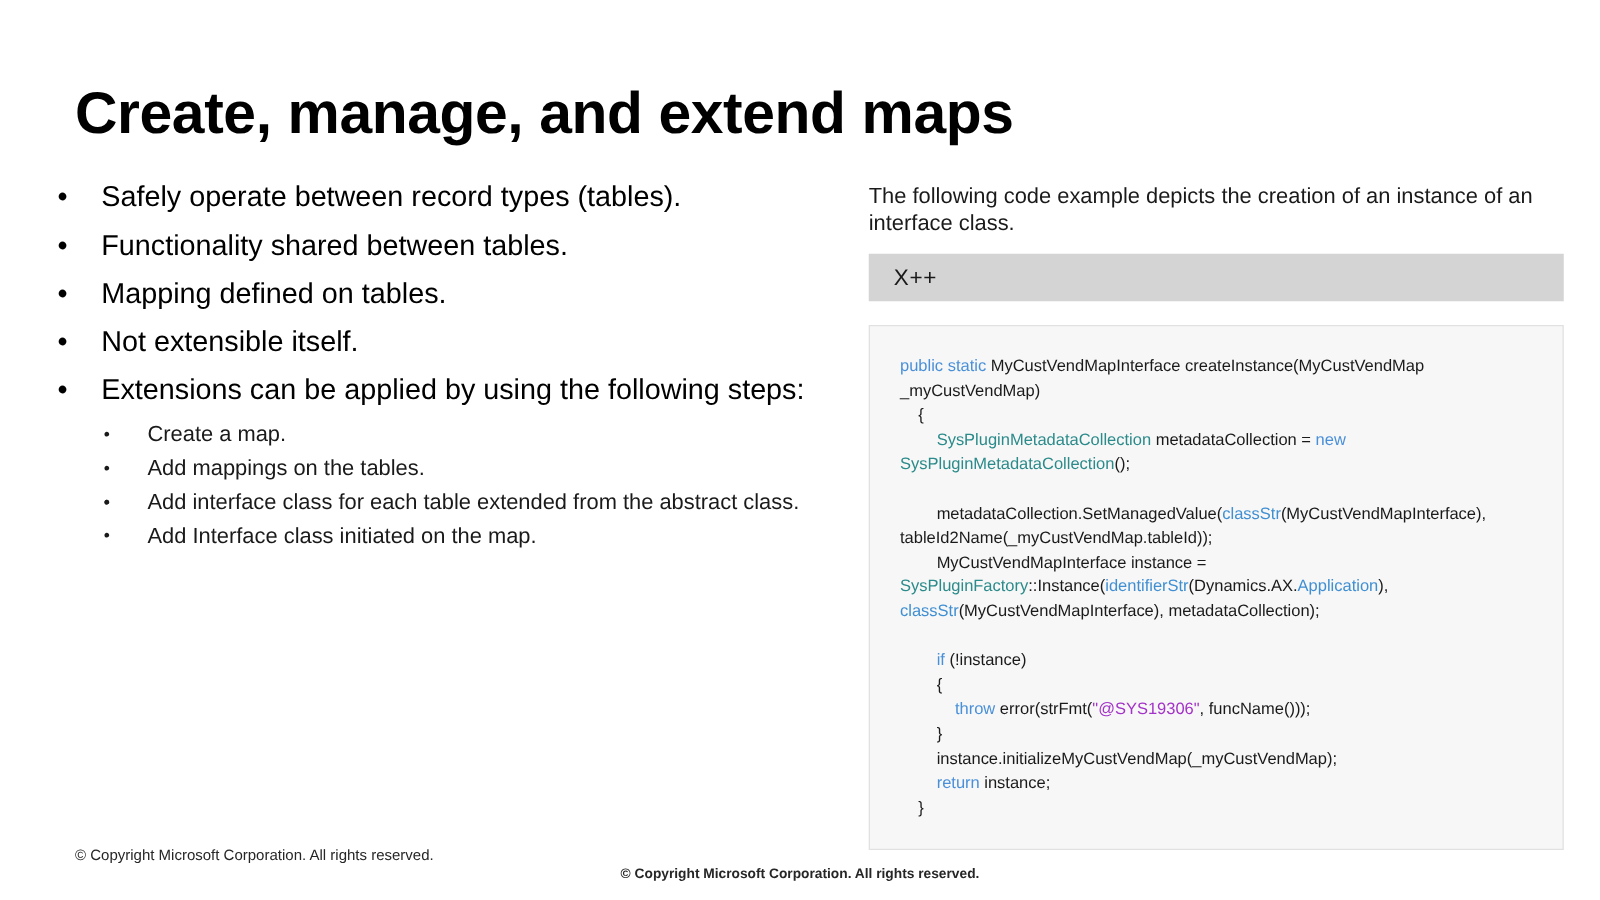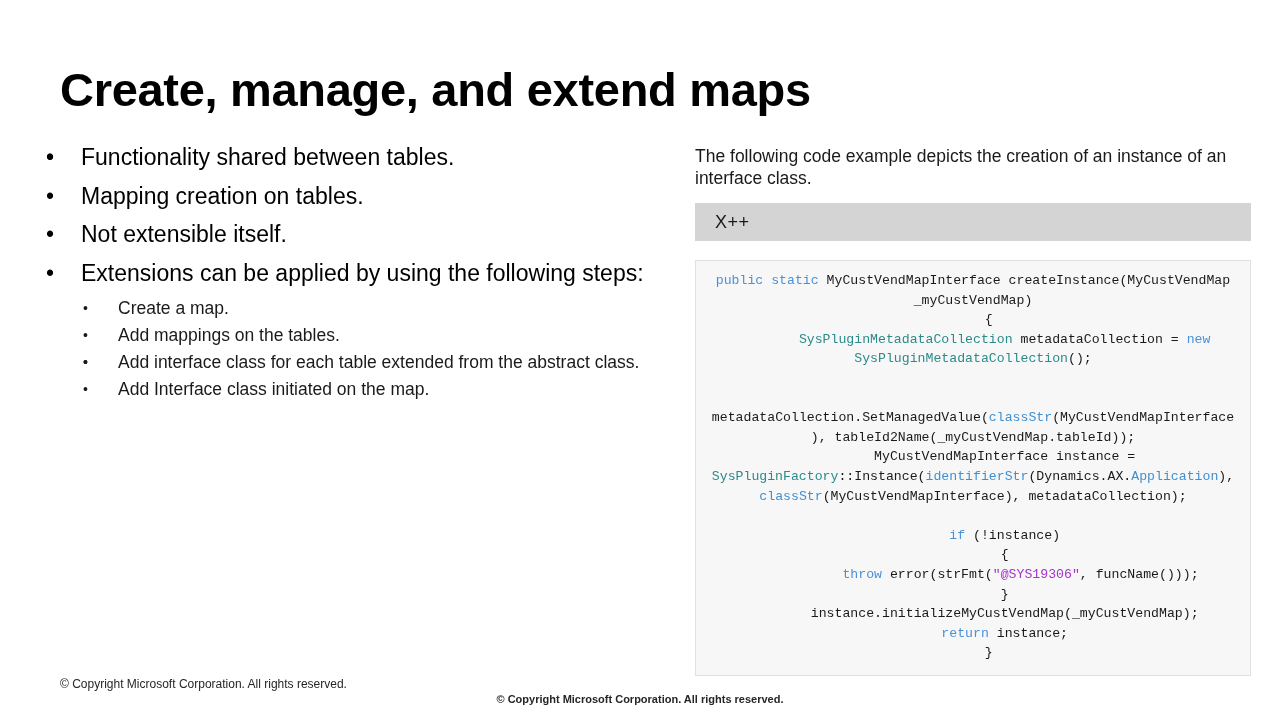--- a/index.html
+++ b/index.html
@@ -111,29 +111,28 @@
 
   .code-block {
     margin-top: 19px;
     width: 556px;
     box-sizing: border-box;
     background: #f7f7f7;
     border: 1px solid #e1e1e1;
     padding: 10px 12px 12px 12px;
   }
   pre.code {
-    margin: 0;
-    font-family: Liberation Mono, monospace;
+    margin: 12px;
+    font-family: Liberation Sans, sans-serif;
     font-size: 13.2px;
     line-height: 19.6px;
     color: #1a1a1a;
     white-space: pre-wrap;
     word-break: break-word;
     tab-size: 4;
-    text-align: center;
   }
   .tok-kw   { color: #4a90d9; }
   .tok-type { color: #2b8a8a; }
   .tok-fn   { color: #3f8fd2; }
   .tok-str  { color: #a333c8; }
 
   
   .footer-left {
     position: absolute;
     left: 60px;
@@ -154,23 +153,23 @@
 </style>
 </head>
 <body>
 
 <div class="slide">
 
   <div class="slide-title">Create, manage, and extend maps</div>
 
   <div class="left-col">
     <ul class="bullets">
-        <li class="bullet-l1"><span class="bullet-dot">•</span></li>
+        <li class="bullet-l1"><span class="bullet-dot">•</span><span>Safely operate between record types (tables).</span></li>
         <li class="bullet-l1"><span class="bullet-dot">•</span><span>Functionality shared between tables.</span></li>
-        <li class="bullet-l1"><span class="bullet-dot">•</span><span>Mapping creation on tables.</span></li>
+        <li class="bullet-l1"><span class="bullet-dot">•</span><span>Mapping defined on tables.</span></li>
         <li class="bullet-l1"><span class="bullet-dot">•</span><span>Not extensible itself.</span></li>
         <li class="bullet-l1"><span class="bullet-dot">•</span><span>Extensions can be applied by using the following steps:</span></li>
         <ul class="subbullets">
           <li class="bullet-l2"><span class="bullet-dot">•</span><span>Create a map.</span></li>
           <li class="bullet-l2"><span class="bullet-dot">•</span><span>Add mappings on the tables.</span></li>
           <li class="bullet-l2"><span class="bullet-dot">•</span></li>
           <li class="bullet-l2"><span class="bullet-dot">•</span><span>Add interface class for each table extended from the abstract class.</span></li>
           <li class="bullet-l2"><span class="bullet-dot">•</span><span>Add Interface class initiated on the map.</span></li>
         </ul>
       </ul>

